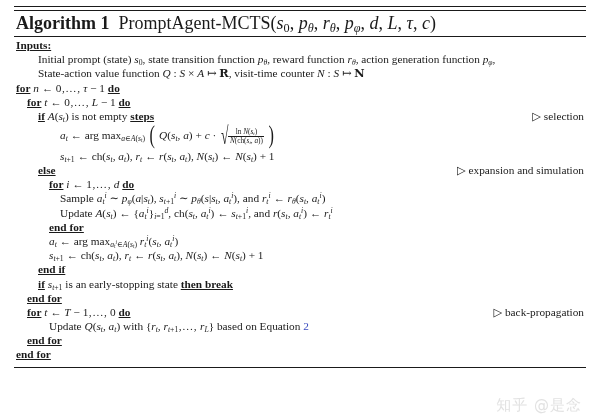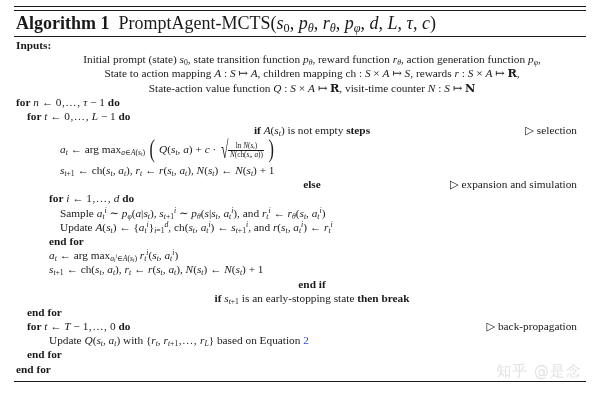--- a/index.html
+++ b/index.html
@@ -44,34 +44,34 @@
   .line {
     position: relative;
     white-space: nowrap;
     padding: 0.6px 0;
     min-height: 13px;
   }
   .line.tall { min-height: 22px; padding-top: 3px; }
 
   .cmt {
     position: absolute;
-    right: 9px;
+    right: 2px;
     top: 0.6px;
     white-space: nowrap;
     margin-left: 24px;
   }
 
   
   .i0 { padding-left: 0px; }
   .i1 { padding-left: 11px; }
-  .i2 { padding-left: 22px; text-align: center; }
+  .i2 { padding-left: 22px; }
   .i3 { padding-left: 33px; }
   .i4 { padding-left: 44px; }
 
-  b.kw { font-weight: bold; }
+  b.kw { font-weight: bold; text-decoration: underline; }
   i.v  { font-style: italic; font-family: "Liberation Serif", serif; }
   .cal { font-style: italic; font-family: "Liberation Serif", serif; }
   .bb  { font-weight: bold; font-family: "DejaVu Serif", serif; }
   .lnk { color: #3b4cc0; }
 
   sub, sup {
     font-size: 0.68em;
     line-height: 0;
   }
   sub { vertical-align: -0.28em; }
@@ -122,21 +122,21 @@
     line-height: 0;
     vertical-align: middle;
     transform: scaleX(0.65);
     position: relative;
     top: -1px;
   }
 
   .watermark {
     position: absolute;
     right: 18px;
-    bottom: 38px;
+    bottom: 4px;
     color: #e2e2e2;
     font-size: 15px;
     letter-spacing: 1px;
     font-family: "DejaVu Sans", sans-serif;
     user-select: none;
   }
 </style>
 </head>
 <body>
 
@@ -153,23 +153,20 @@
 
   <div class="body">
 
     <div class="line i0">
       <b class="kw">Inputs:</b>
     </div>
     <div class="line i2">
       Initial prompt (state) <i class="v">s</i><sub>0</sub>, state transition function <i class="v">p</i><sub><i class="v">θ</i></sub>, reward function <i class="v">r</i><sub><i class="v">θ</i></sub>, action generation function <i class="v">p</i><sub><i class="v">φ</i></sub>,
     </div>
 
-    <div class="line i2">
-      State to action mapping <i class="v">A</i> : <i class="cal">S</i> ↦ <i class="cal">A</i>, children mapping ch : <i class="cal">S</i> × <i class="cal">A</i> ↦ <i class="cal">S</i>, rewards <i class="v">r</i> : <i class="cal">S</i> × <i class="cal">A</i> ↦ <span class="bb">R</span>,
-    </div>
     <div class="line i2">
       State-action value function <i class="v">Q</i> : <i class="cal">S</i> × <i class="cal">A</i> ↦ <span class="bb">R</span>, visit-time counter <i class="cal">N</i> : <i class="cal">S</i> ↦ <span class="bb">N</span>
     </div>
 
     <div class="line i0">
       <b class="kw">for</b> <i class="v">n</i> ← 0<span class="op">,</span>…<span class="op">,</span> <i class="v">τ</i> − 1 <b class="kw">do</b>
     </div>
 
     <div class="line i1">
       <b class="kw">for</b> <i class="v">t</i> ← 0<span class="op">,</span>…<span class="op">,</span> <i class="v">L</i> − 1 <b class="kw">do</b>

